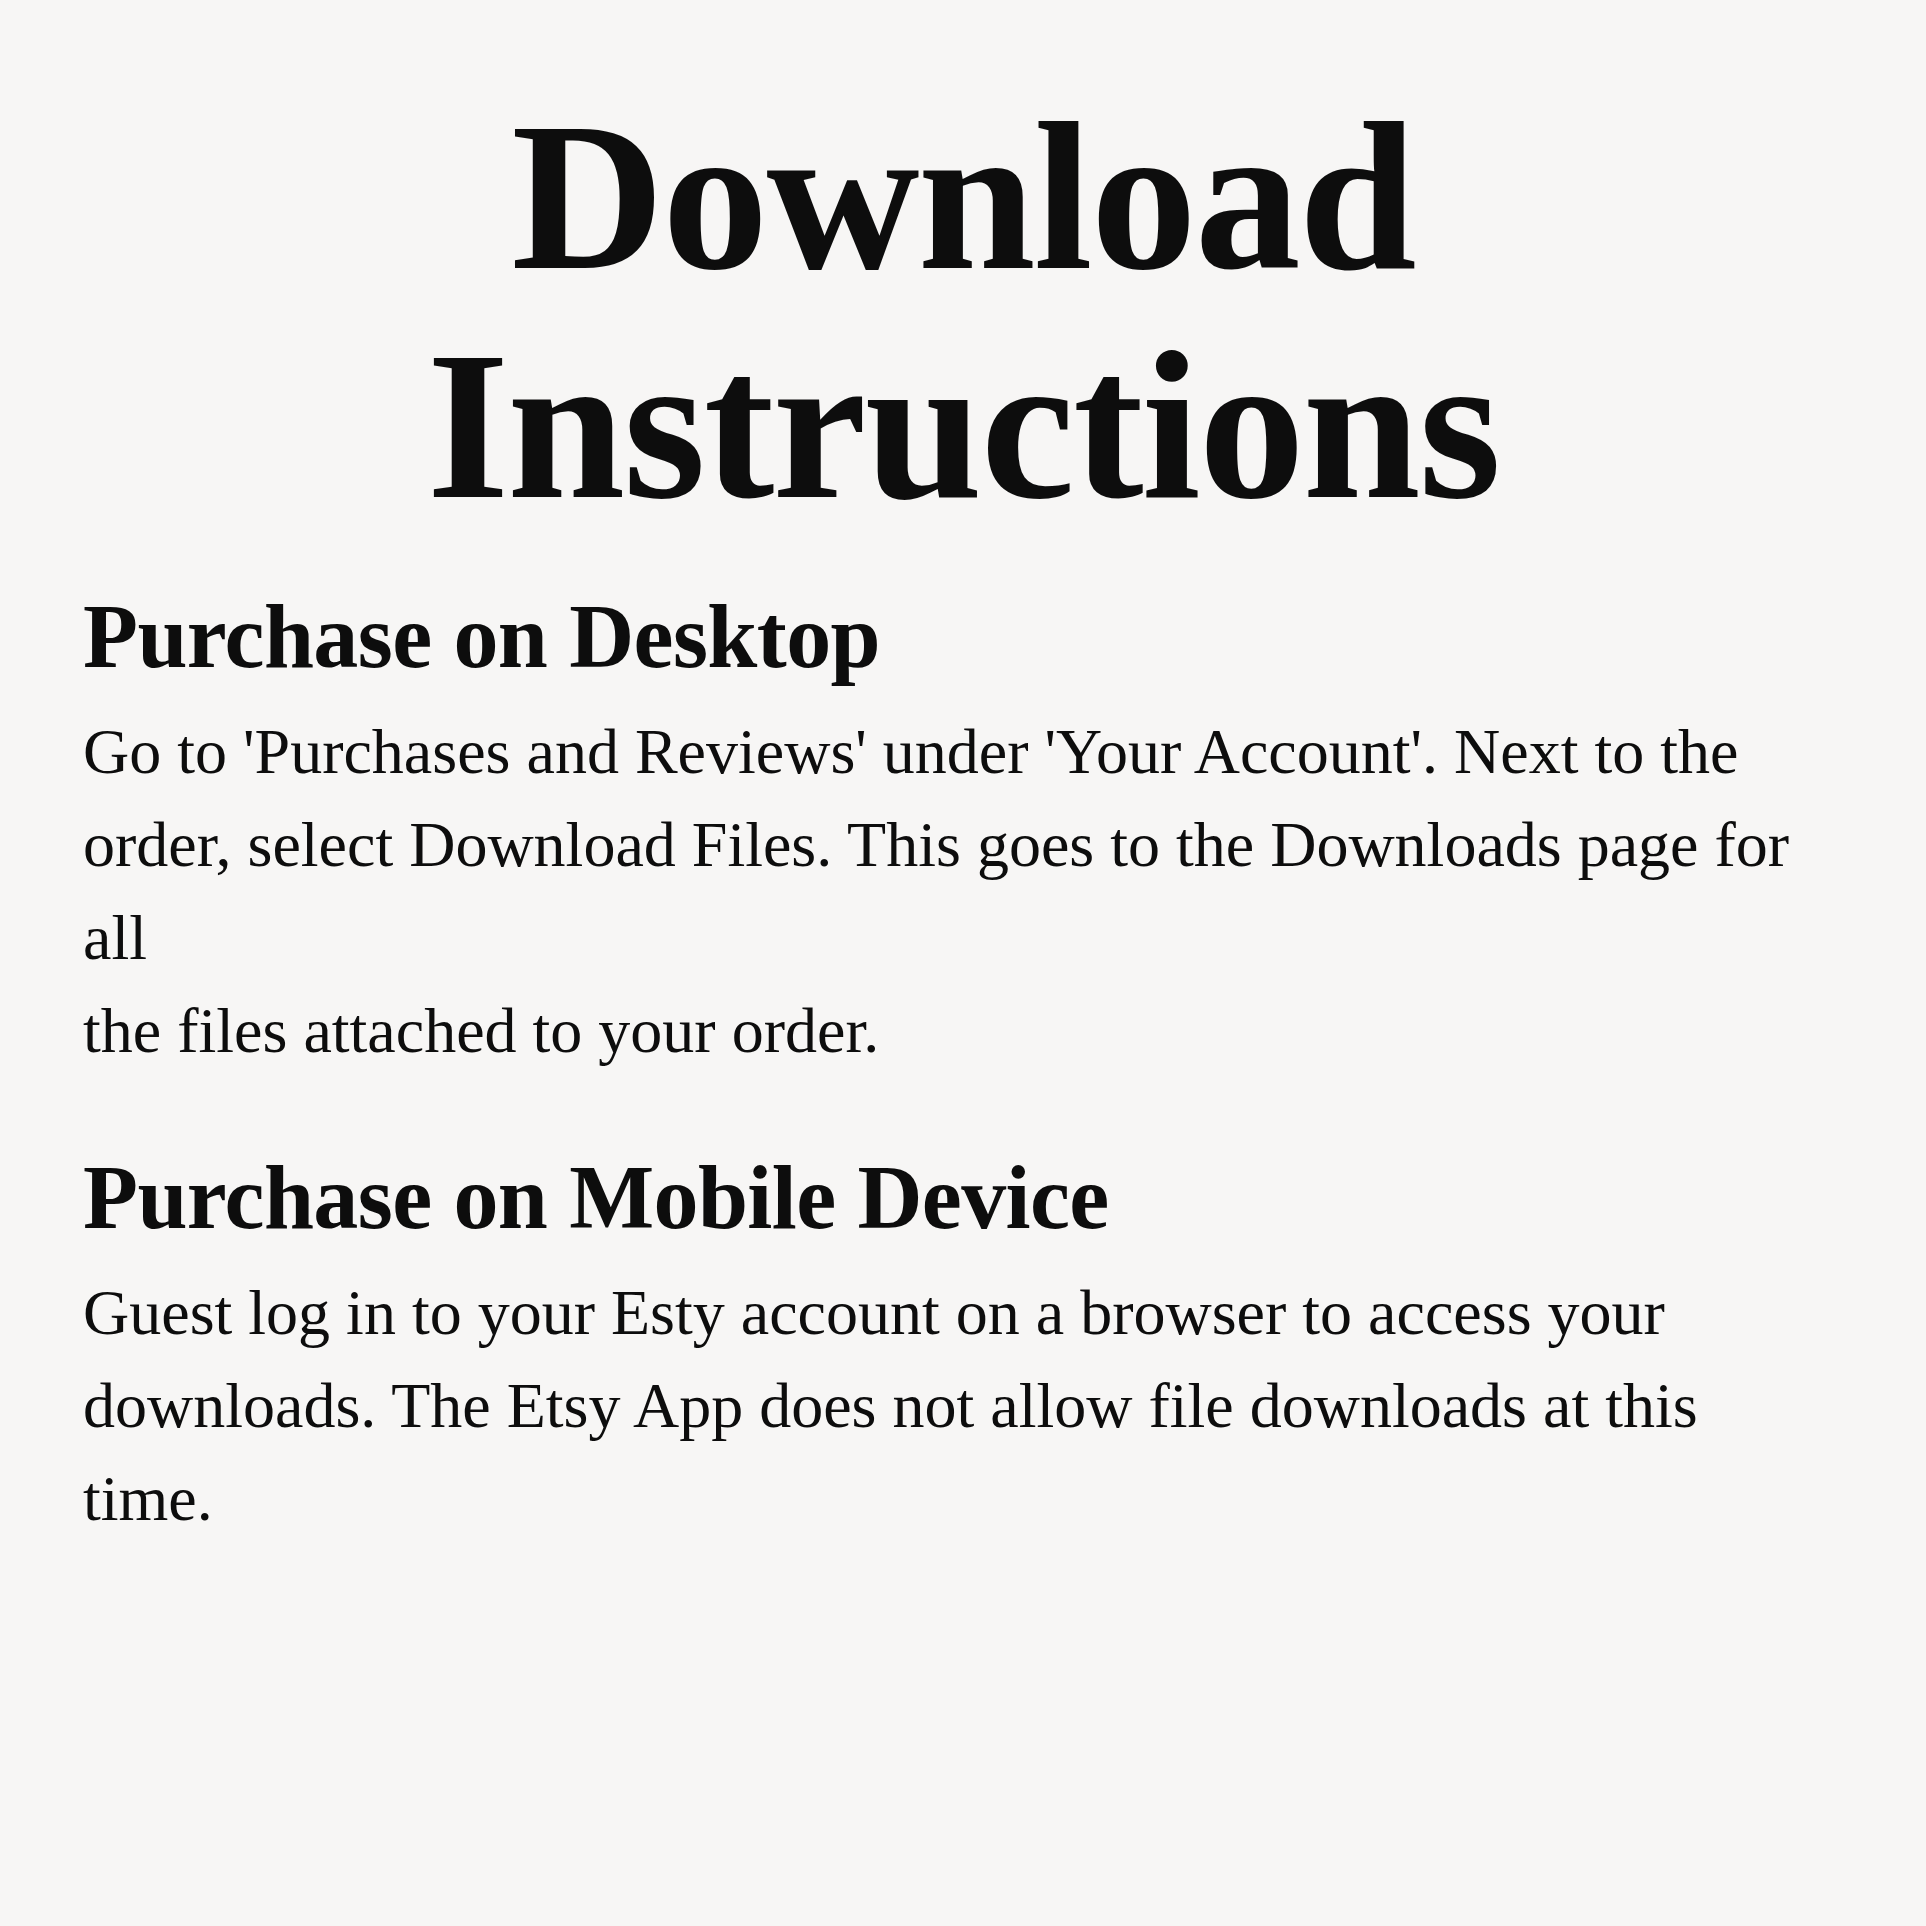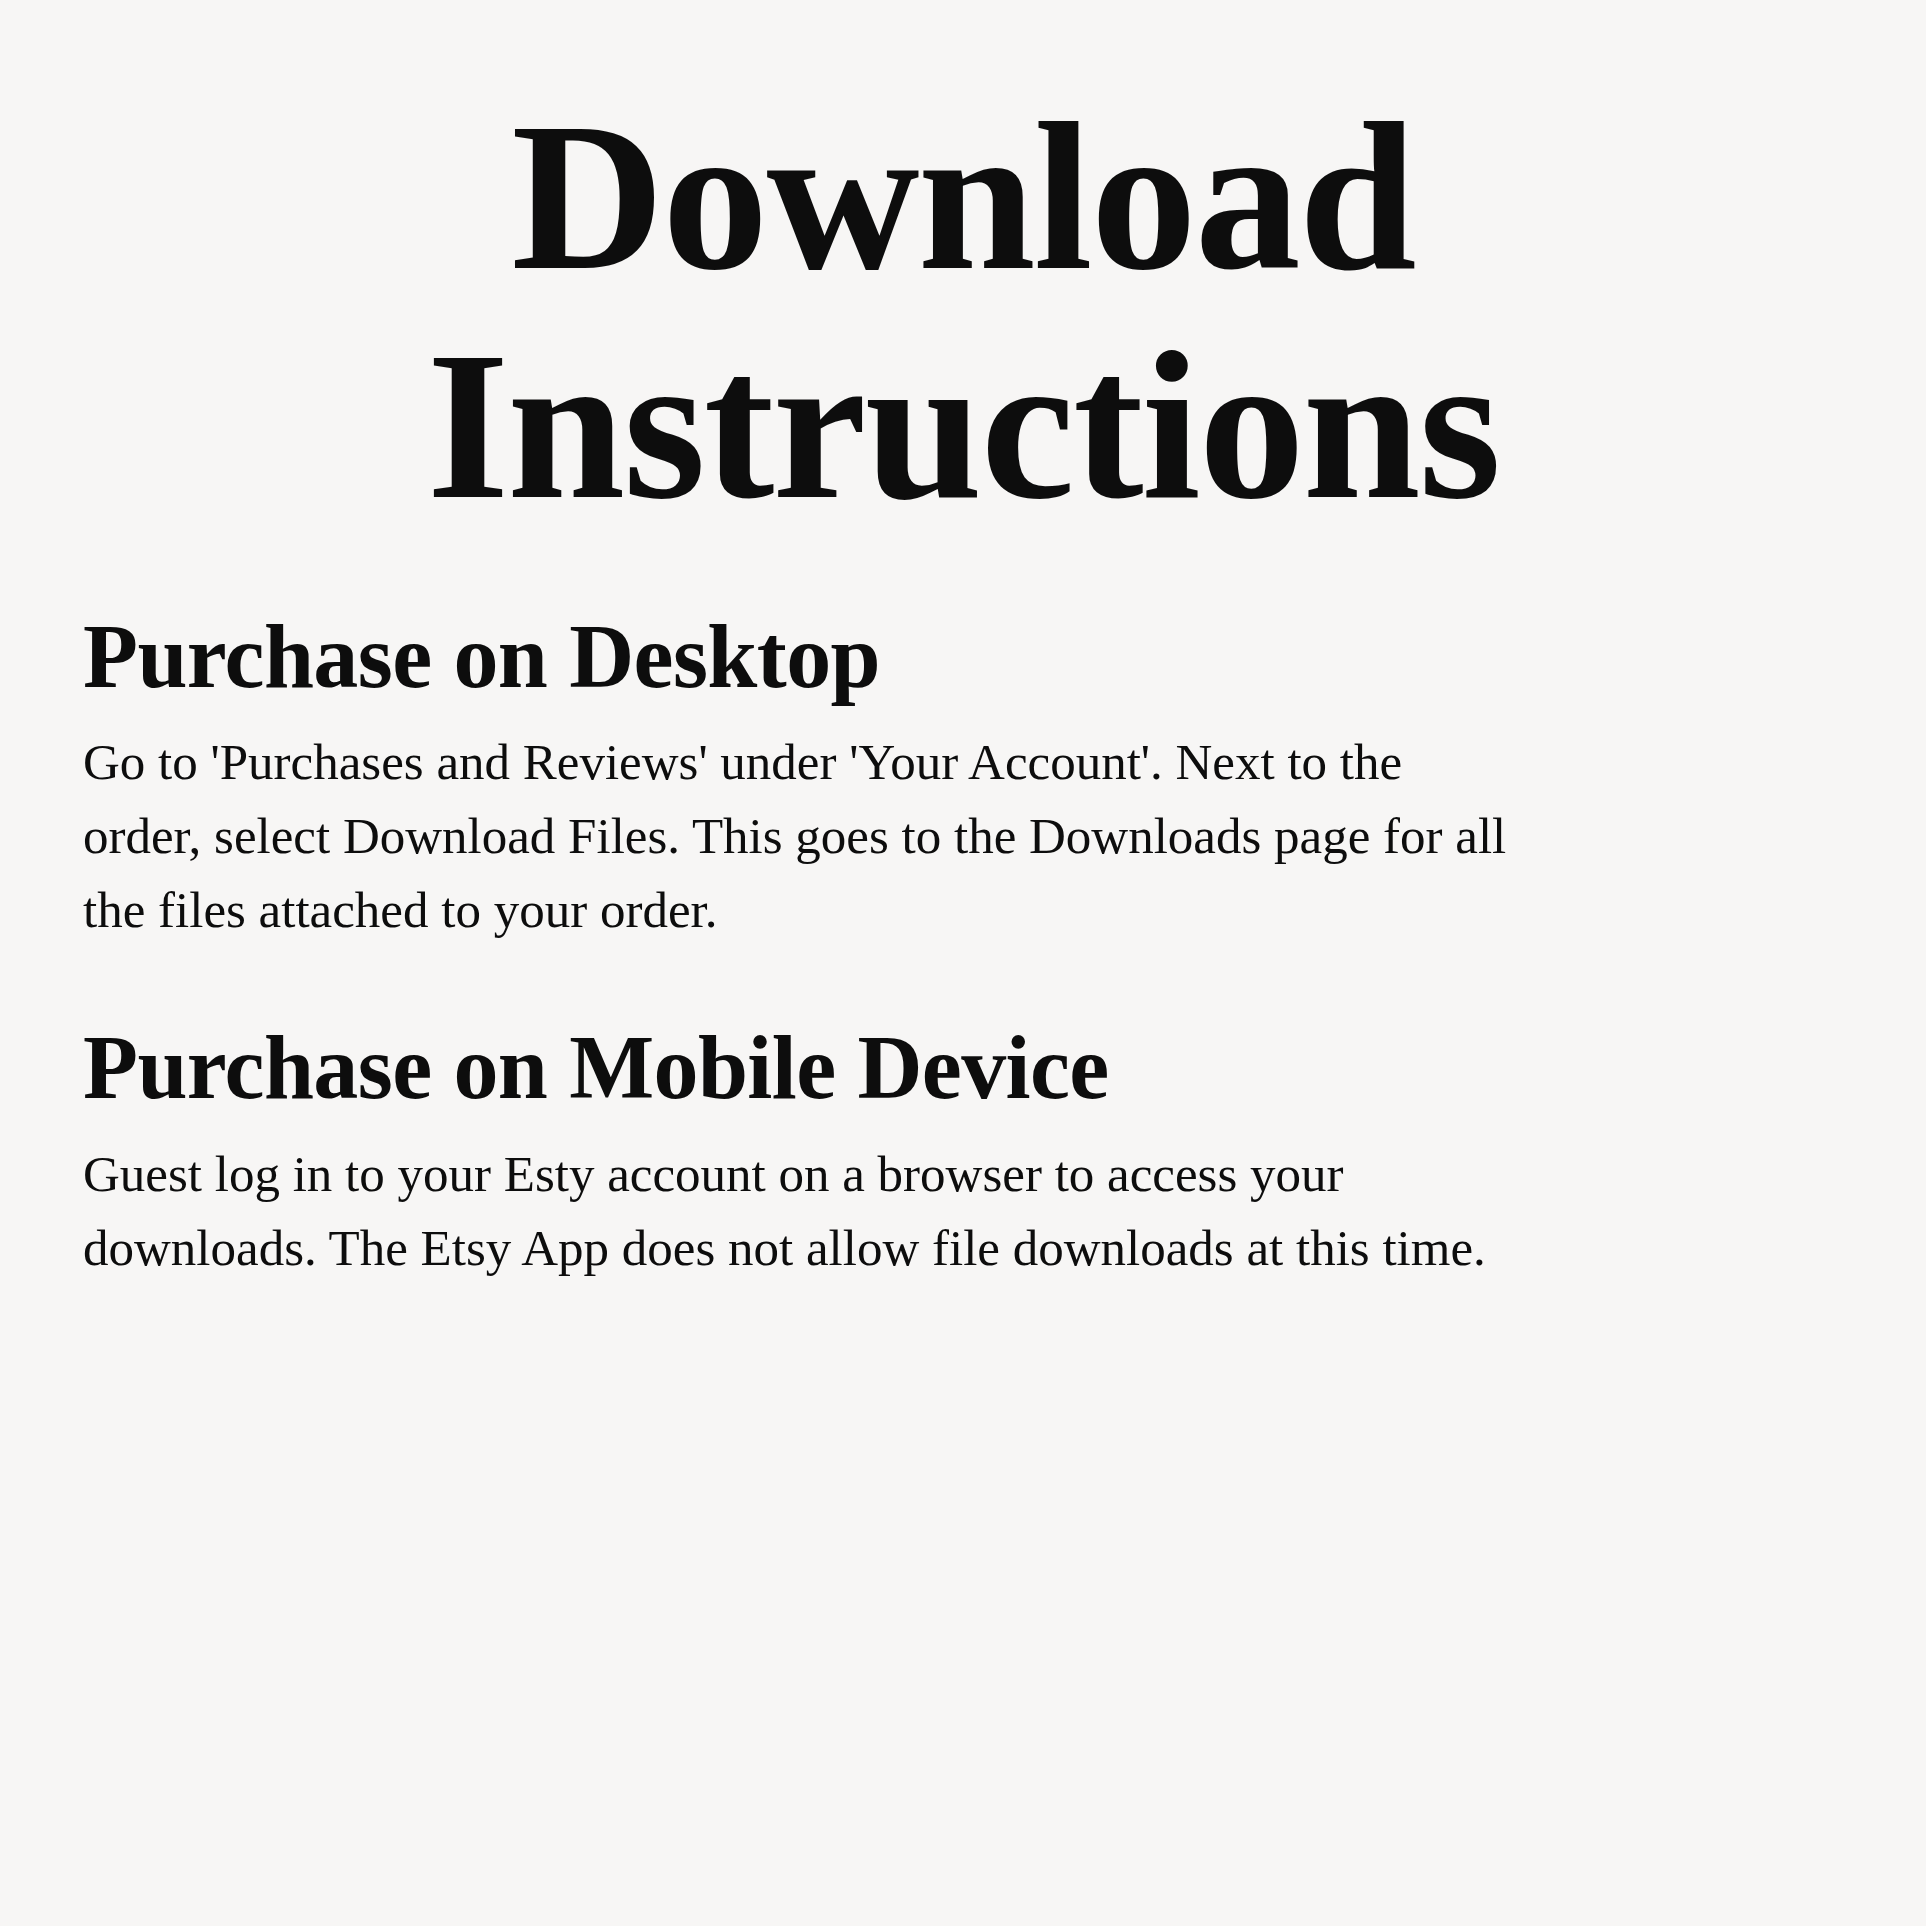--- a/index.html
+++ b/index.html
@@ -26,31 +26,31 @@
     font-weight: 700;
     text-align: center;
     white-space: pre-line;
     letter-spacing: -1.9px;
     margin: 16px auto;
   }
   .section {
     margin-top: 68px;
   }
   .section:first-of-type {
-    margin-top: 64px;
+    margin-top: 44px;
   }
   .section-heading {
     font-size: 90px;
     font-weight: 700;
     line-height: 1.15;
     margin: 0;
     letter-spacing: -0.6px;
   }
   .section-body {
-    font-size: 51px;
+    font-size: 64px;
     line-height: 1.45;
     font-weight: 400;
     margin: 18px 0 0 0;
     white-space: pre-line;
     max-width: 1766px;
   }
 </style>
 </head>
 <body>
 

